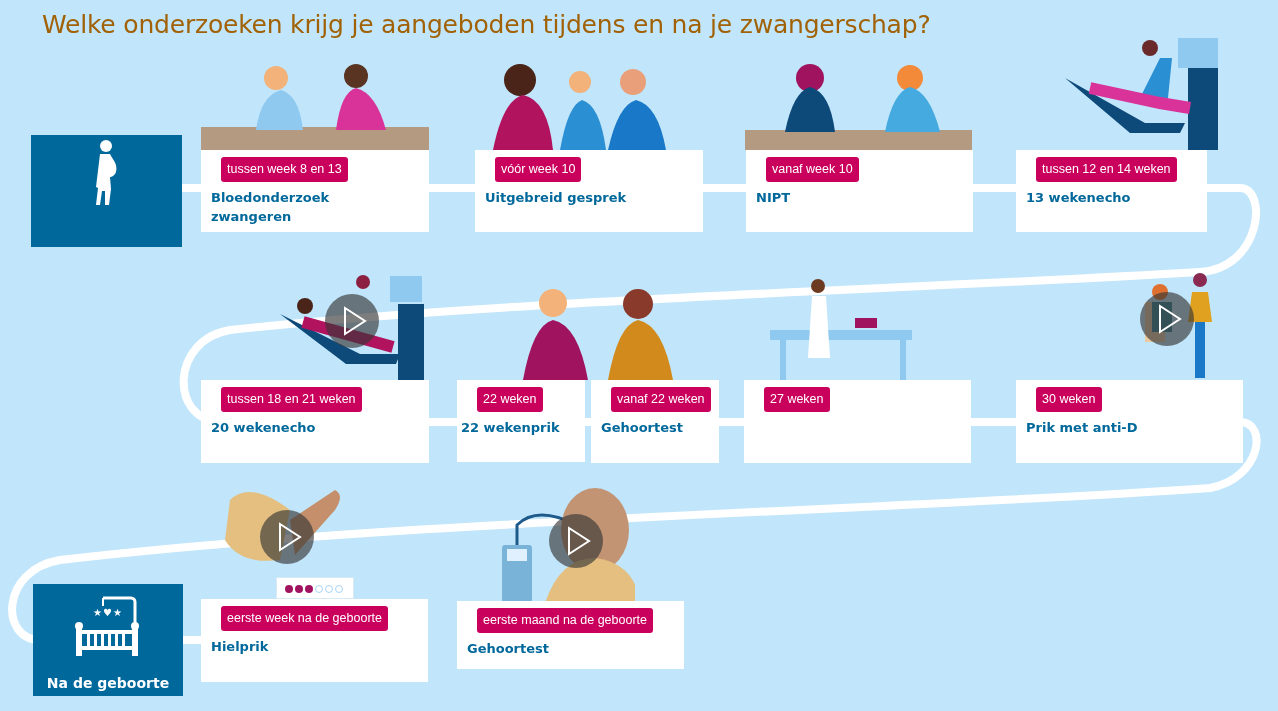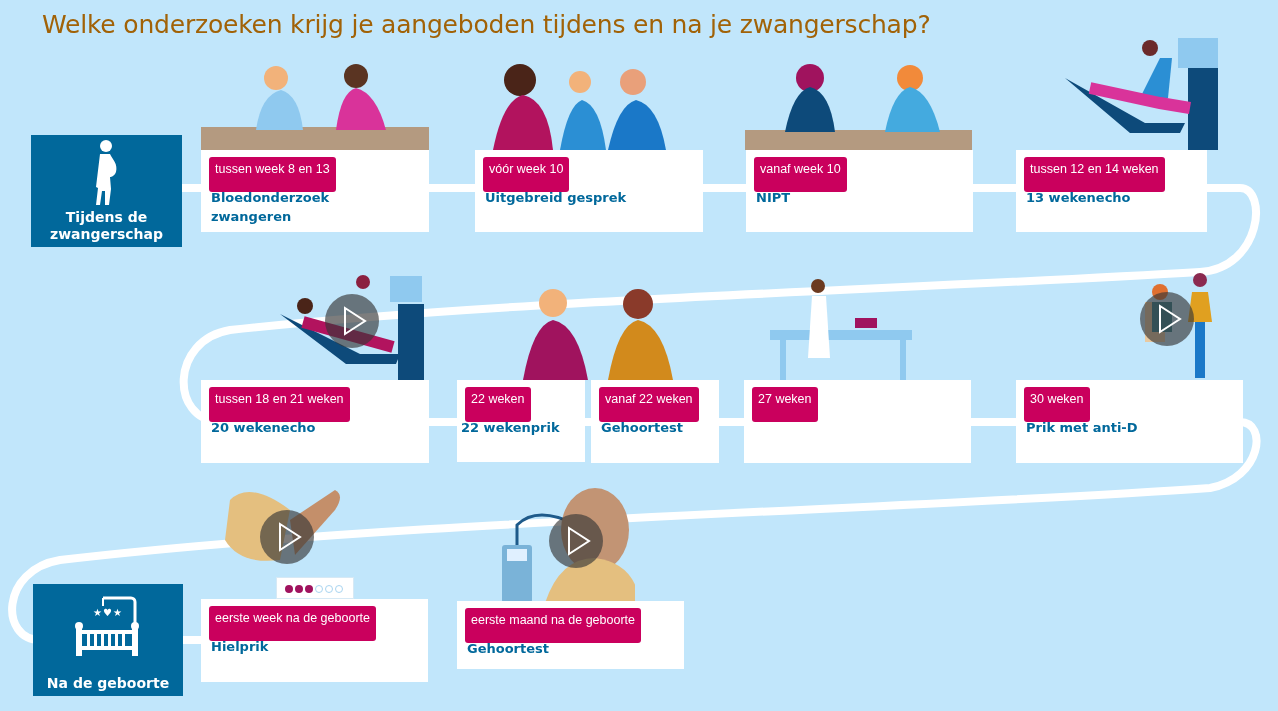--- a/index.html
+++ b/index.html
@@ -3,42 +3,41 @@
 <meta charset="utf-8">
 <style>
   * { box-sizing: border-box; margin: 0; padding: 0; }
   html, body { width: 1278px; height: 711px; overflow: hidden; }
   body { background: #c1e6fb; font-family: "DejaVu Sans", "Liberation Sans", sans-serif; position: relative; }
   .title { position: absolute; left: 42px; top: 10px; font-size: 25px; color: #a16207; font-weight: normal; letter-spacing: -0.2px; }
   svg.path { position: absolute; left: 0; top: 0; }
   .phase { position: absolute; background: #01689b; color: #fff; text-align: center; font-weight: bold; font-size: 14px; line-height: 17px; }
   .phase .lbl { position: absolute; left: 0; right: 0; bottom: 4px; }
   .card { position: absolute; background: #fff; cursor: pointer; }
-  .badge { position: absolute; left: 8px; top: 7px; background: #ca005d; color: #fff; font-size: 12.5px; padding: 5px 6px 16px; border-radius: 3px; line-height: 14px; white-space: nowrap; font-family: "Liberation Sans", sans-serif; }
+  .badge { position: absolute; left: 20px; top: 7px; background: #ca005d; color: #fff; font-size: 12.5px; padding: 5px 6px 6px; border-radius: 3px; line-height: 14px; white-space: nowrap; font-family: "Liberation Sans", sans-serif; }
   .ctitle { position: absolute; left: 10px; top: 38px; color: #01689b; font-weight: bold; font-size: 13px; line-height: 19px; }
   .illu { position: absolute; }
   .play { position: absolute; width: 54px; height: 54px; border-radius: 50%; background: rgba(55,55,55,0.65); cursor: pointer; }
   .play svg { position: absolute; left: 0; top: 0; }
   .dots { position: absolute; left: 276px; top: 577px; width: 78px; height: 22px; background: #fff; border: 1px solid #d6e9f5; }
 </style>
 </head>
 <body>
 
 <div class="title">Welke onderzoeken krijg je aangeboden tijdens en na je zwangerschap?</div>
 
 <svg class="path" width="1278" height="711" viewBox="0 0 1278 711">
   <path d="M180 188 L1240 188 C1268 188 1262 268 1200 272 C900 290 500 300 230 330 C170 340 170 420 220 422 L1240 422 C1268 422 1262 478 1210 488 C900 510 400 520 60 560 C0 570 0 640 40 640 L210 640" fill="none" stroke="#fff" stroke-width="8" stroke-linecap="round"></path>
 </svg>
 
 <div class="phase" style="left:31px;top:135px;width:151px;height:112px;">
   <svg width="30" height="68" viewBox="0 0 30 68" style="position:absolute;left:60px;top:4px;">
     <circle cx="15" cy="7" r="6" fill="#fff"></circle>
     <path d="M9 15 h10 c3 6 8 10 6 18 c-2 5 -6 5 -6 5 l1 12 l-2 16 h-4 l0-14 l-3 0 l-2 14 h-4 l2-17 l-2-1 z" fill="#fff"></path>
   </svg>
-  <div class="lbl">Tijdens de zwangerschap</div>
 </div>
 
 <div class="phase" style="left:33px;top:584px;width:150px;height:112px;">
   <svg width="70" height="62" viewBox="0 0 70 62" style="position:absolute;left:40px;top:10px;">
     <path d="M30 4 h28 a4 4 0 0 1 4 4 v22" fill="none" stroke="#fff" stroke-width="3"></path>
     <line x1="30" y1="4" x2="30" y2="12" stroke="#fff" stroke-width="2"></line>
     <text x="20" y="22" fill="#fff" font-size="10">★</text>
       <text x="30" y="22" fill="#fff" font-size="10">♥</text>
       <text x="40" y="22" fill="#fff" font-size="10">★</text>
     <circle cx="6" cy="32" r="4" fill="#fff"></circle>

